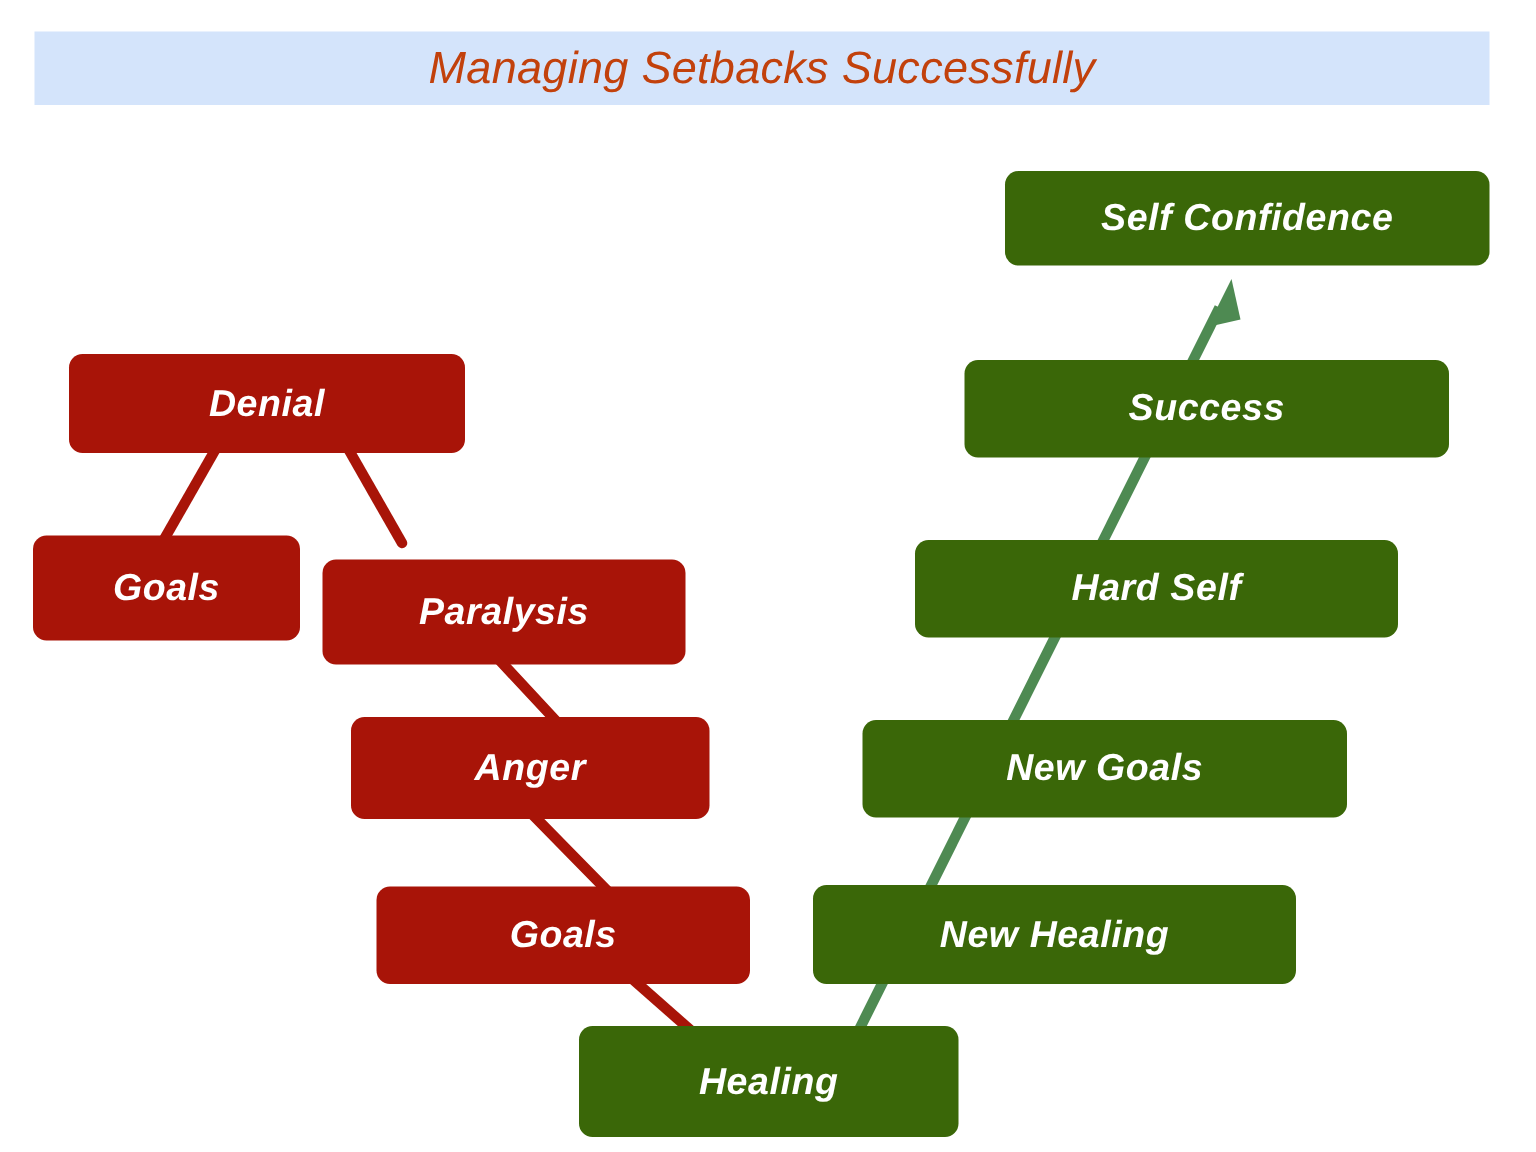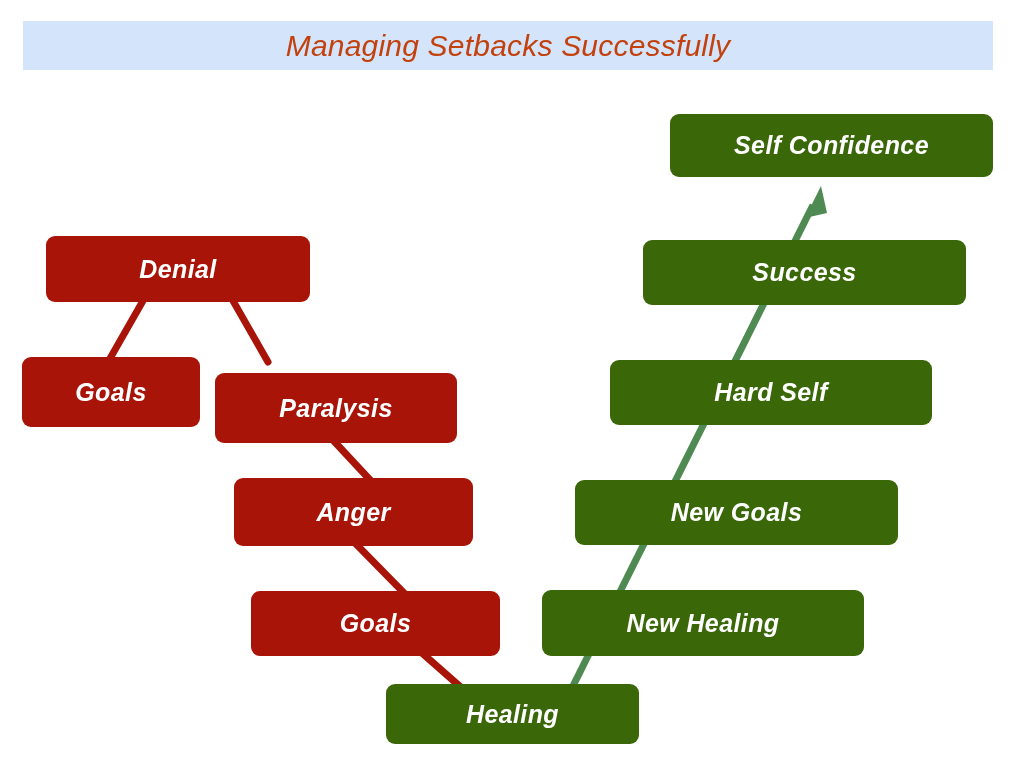--- a/index.html
+++ b/index.html
@@ -69,21 +69,21 @@
   }
   .node.red   { background: #a81408; }
   .node.green { background: #3a6708; }
 
   
   #node-denial        { left: 46px;  top: 236px; width: 264px; height: 66px; }
   #node-shock         { left: 22px;  top: 357px; width: 178px; height: 70px; }
   #node-paralysis     { left: 215px; top: 373px; width: 242px; height: 70px; }
   #node-anger         { left: 234px; top: 478px; width: 239px; height: 68px; text-align: center; }
   #node-hurt          { left: 251px; top: 591px; width: 249px; height: 65px; }
-  #node-healing       { left: 386px; top: 684px; width: 253px; height: 60px; }
+  #node-healing       { left: 386px; top: 684px; width: 253px; height: 74px; }
   #node-new-strength  { left: 542px; top: 590px; width: 322px; height: 66px; }
   #node-new-goals     { left: 575px; top: 480px; width: 323px; height: 65px; }
   #node-hard-work     { left: 610px; top: 360px; width: 322px; height: 65px; }
   #node-success       { left: 643px; top: 240px; width: 323px; height: 65px; }
   #node-self-conf     { left: 670px; top: 114px; width: 323px; height: 63px; }
 </style>
 </head>
 <body>
 
 <div id="canvas">

